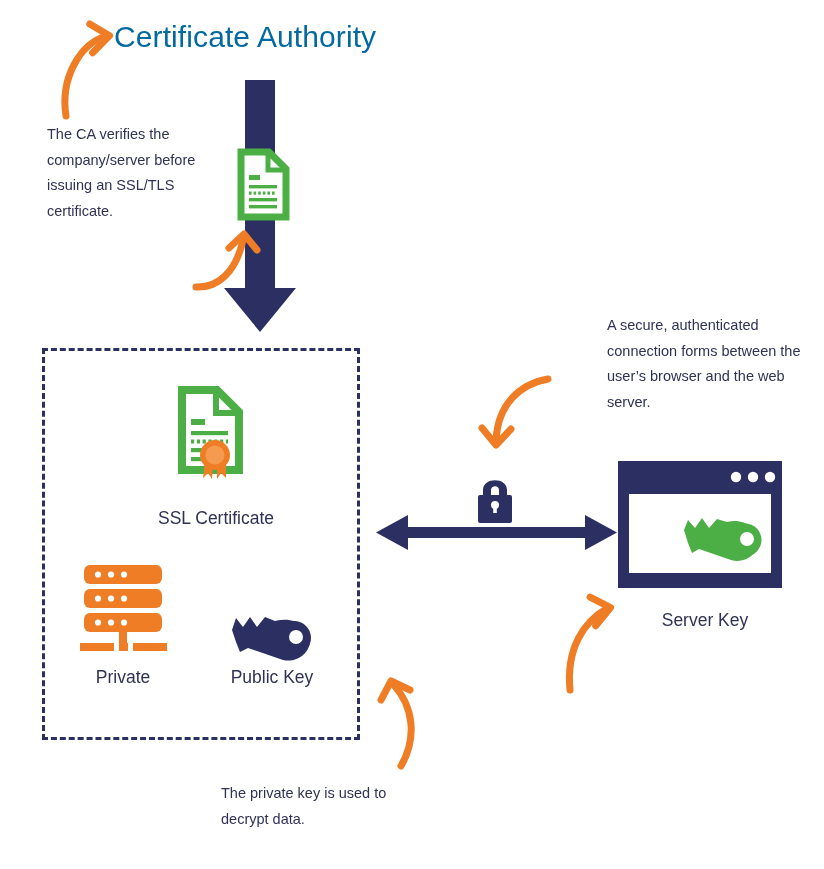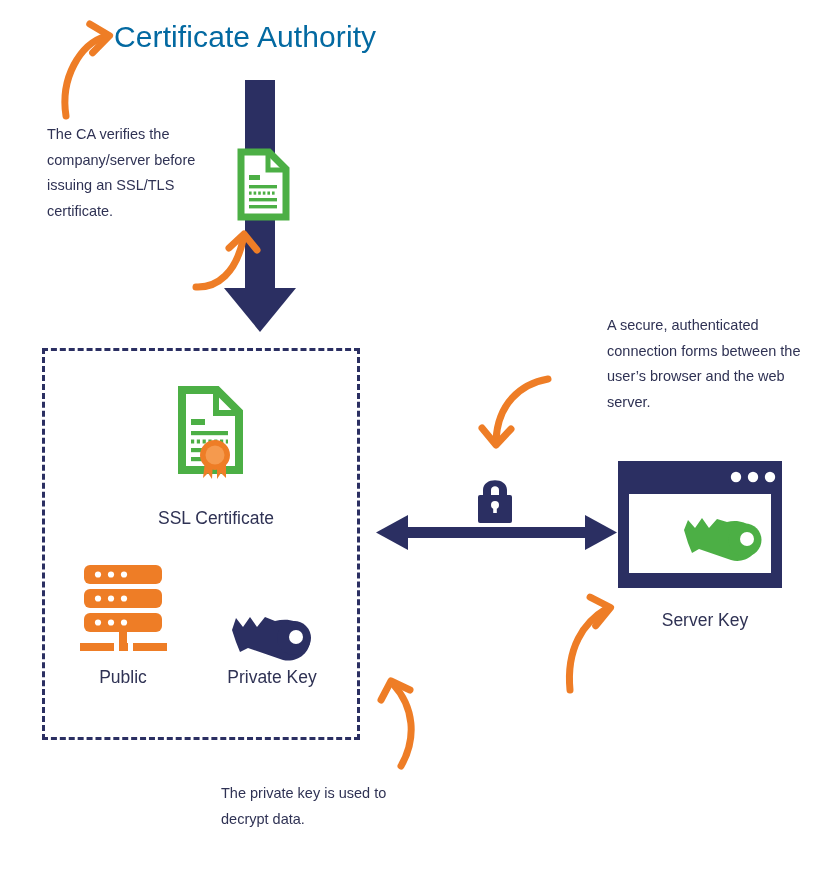--- a/index.html
+++ b/index.html
@@ -77,22 +77,22 @@
 
   <div class="abs title">Certificate Authority</div>
 
   <div class="abs dashed-box"></div>
 
   <div class="abs note note-ca">The CA verifies the company/server before issuing an SSL/TLS certificate.</div>
   <div class="abs note note-secure">A secure, authenticated connection forms between the user’s browser and the web server.</div>
   <div class="abs icon-label label-ssl">SSL Certificate</div>
 
   <div class="abs note note-private">The private key is used to decrypt data.</div>
-  <div class="abs icon-label label-server">Public</div>
-  <div class="abs icon-label label-private">Private Key</div>
+  <div class="abs icon-label label-server">Private</div>
+  <div class="abs icon-label label-private">Public Key</div>
   <div class="abs icon-label label-public">Server Key</div>
 
   <svg class="abs svg-layer" viewBox="0 0 824 869" xmlns="http://www.w3.org/2000/svg">
 
     <g>
       <rect x="245" y="80" width="30" height="212" fill="#2b2f62"></rect>
       <polygon points="224,288 296,288 260,332" fill="#2b2f62"></polygon>
     </g>
 
     <g>

